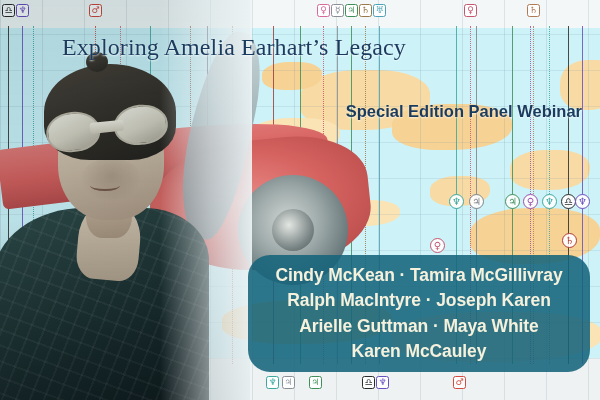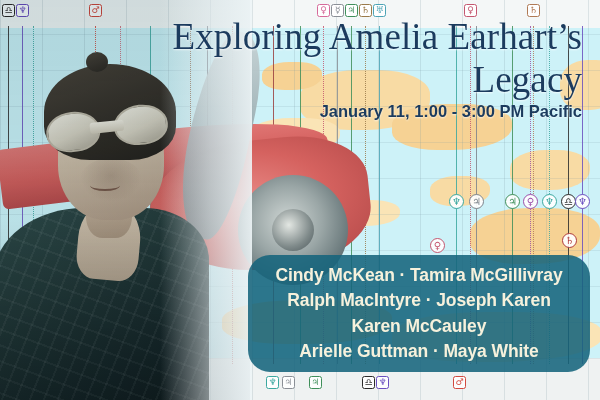--- a/index.html
+++ b/index.html
@@ -142,24 +142,23 @@
     background:linear-gradient(180deg,rgba(24,72,84,.16) 0%,rgba(24,72,84,.10) 55%,rgba(12,40,48,.30) 100%);
     mix-blend-mode:multiply;
   }
   .photo-fade{
     position:absolute;right:-2px;top:0;width:92px;height:400px;
     background:linear-gradient(90deg,rgba(240,246,247,0) 0%,rgba(238,245,247,.55) 55%,rgba(238,245,247,.9) 100%);
   }
 
   
   .title{
-    position:absolute;right:18px;top:16px;width:520px;
-    text-align:right;
+    position:absolute;right:18px;top:34px;width:520px;
     font-family:"Liberation Serif", serif;
-    font-size:37px;line-height:1.16;color:#1b3b5e;letter-spacing:.1px;
+    font-size:24px;line-height:1.16;color:#1b3b5e;letter-spacing:.1px;
     text-shadow:0 1px 2px rgba(255,255,255,.75);
   }
   .title .l2{display:block;}
   .subtitle{
     position:absolute;right:18px;top:100px;width:420px;text-align:right;
     font-family:"Liberation Sans", sans-serif;font-weight:bold;
     font-size:16.5px;line-height:1.45;color:#1b3b5e;
     text-shadow:0 1px 2px rgba(255,255,255,.7);
   }
 
@@ -326,24 +325,24 @@
     </div>
     <div class="photo-tint"></div>
     <div class="photo-fade"></div>
   </div>
 
   <div class="title">
     <span class="l1">Exploring Amelia Earhart’s Legacy</span>
   </div>
 
   <div class="subtitle">
-    <div>January 11, 1:00 - 3:00 PM Pacific</div>
+    <div>Special Edition Panel Webinar</div>
   </div>
 
   <div class="panel">
     <div class="panel-line">Cindy McKean · Tamira McGillivray</div>
     <div class="panel-line">Ralph MacIntyre · Joseph Karen</div>
+    <div class="panel-line">Arielle Guttman · Maya White</div>
     <div class="panel-line">Karen McCauley</div>
-    <div class="panel-line">Arielle Guttman · Maya White</div>
   </div>
 
 
 </div>
 
 </body></html>

